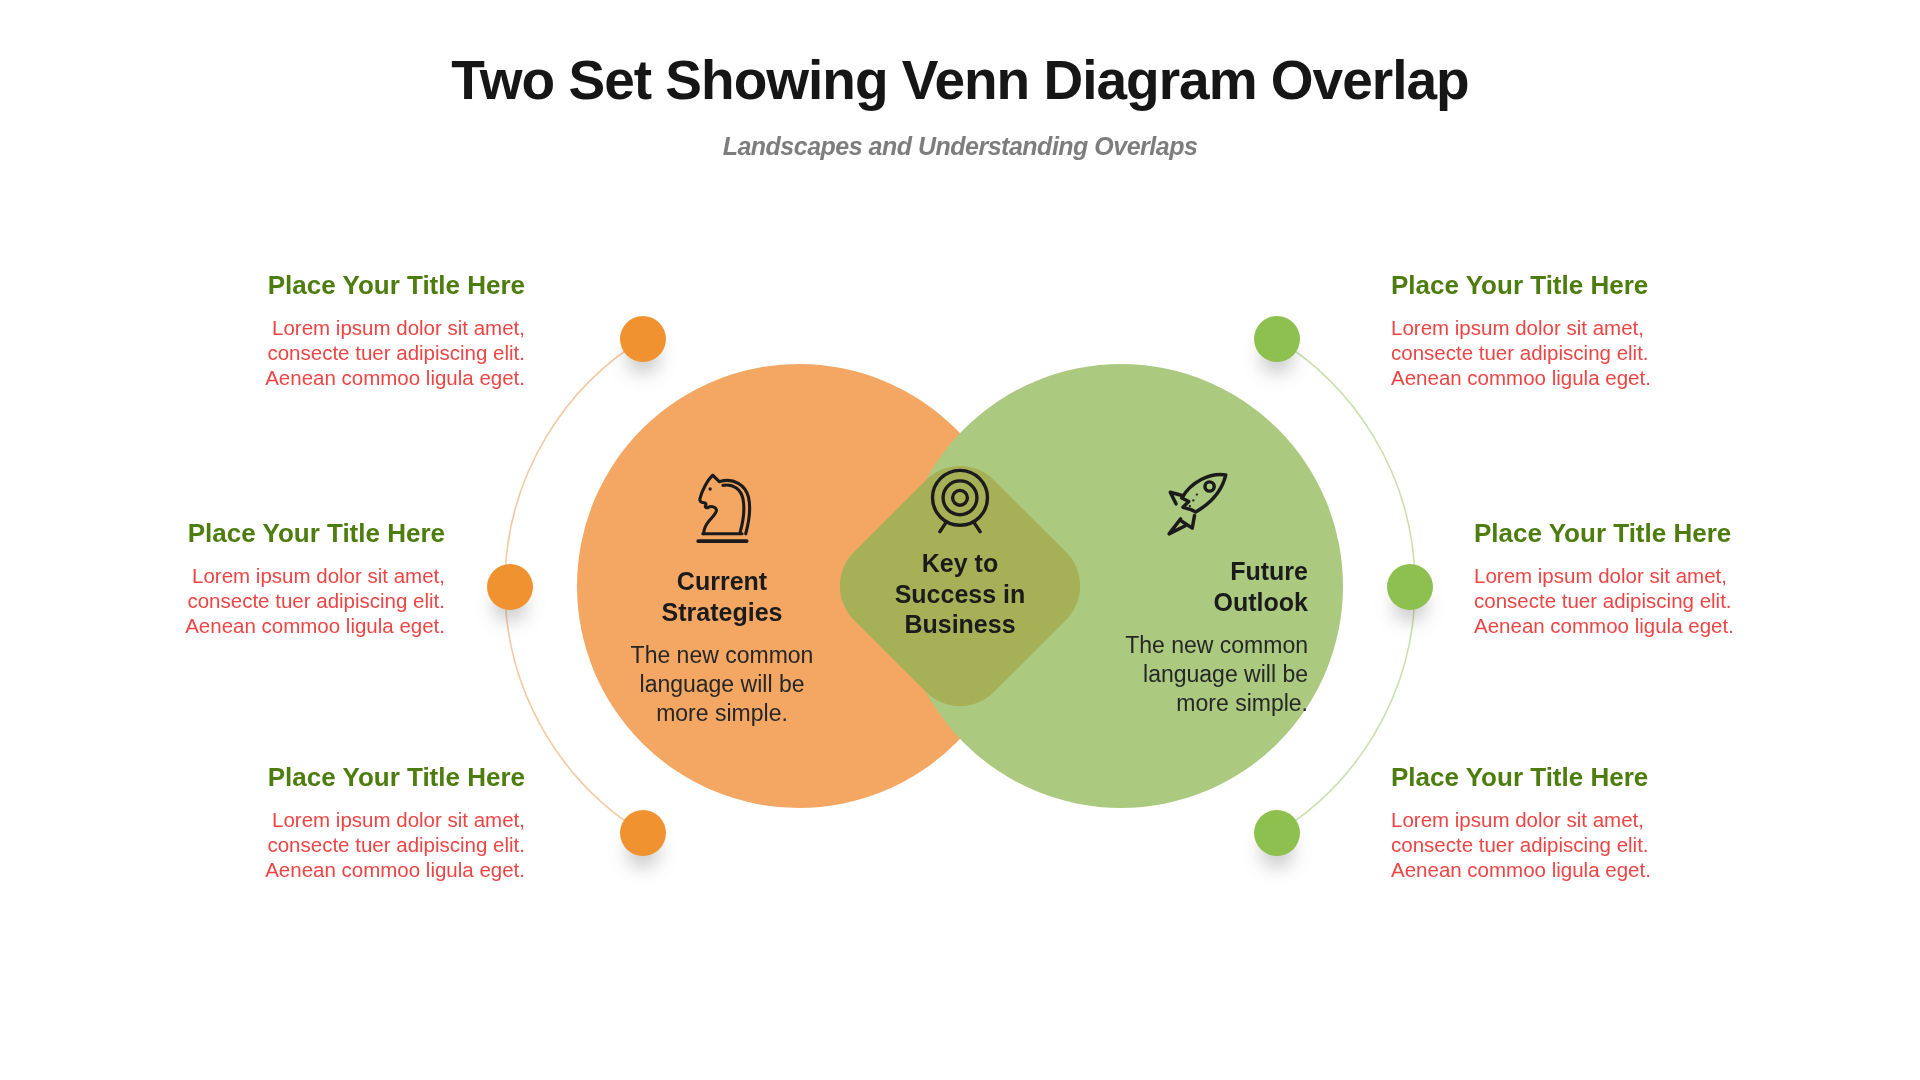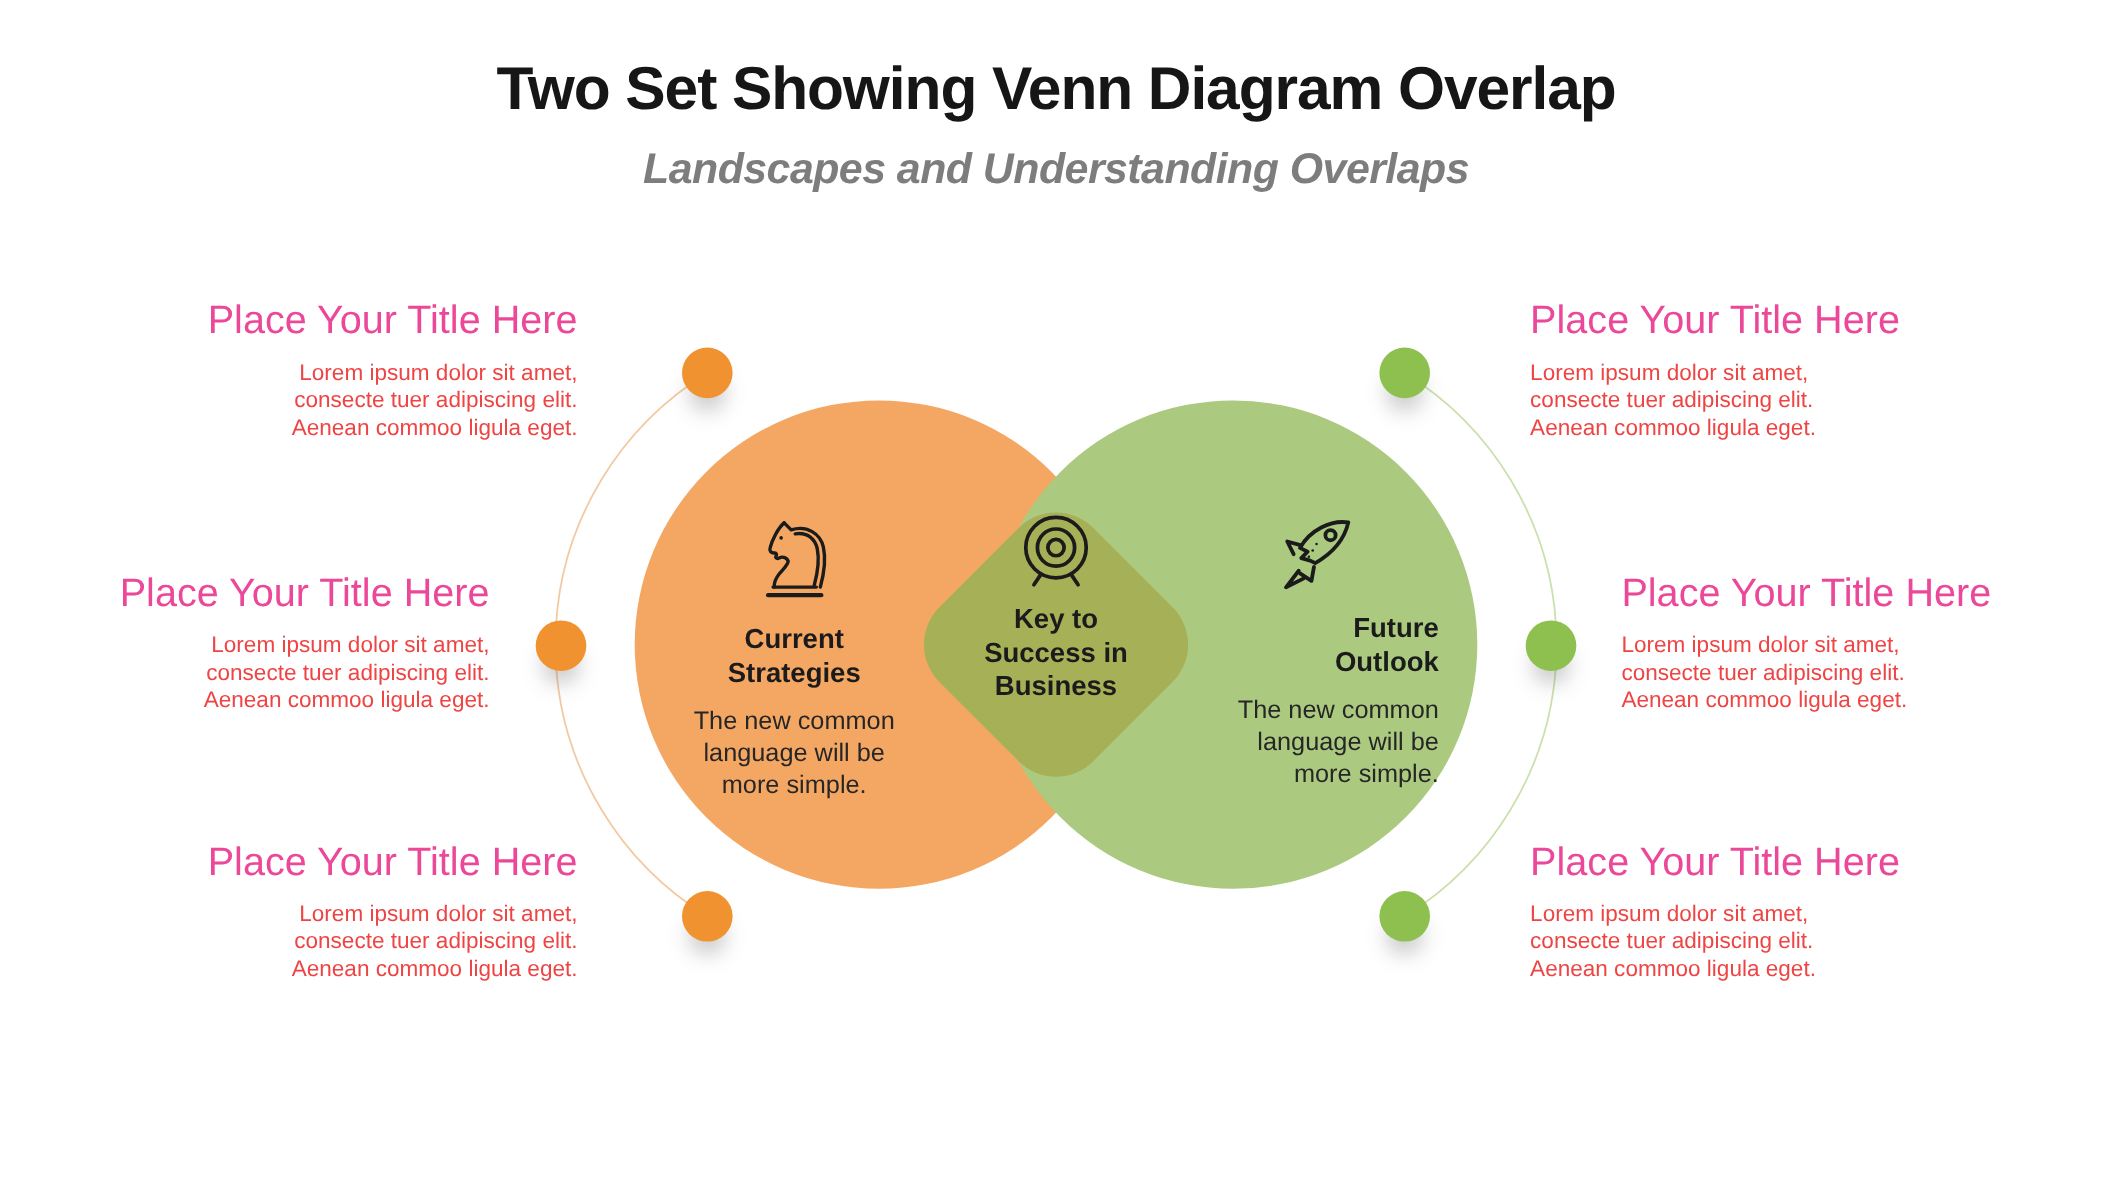--- a/index.html
+++ b/index.html
@@ -8,21 +8,21 @@
     font-family:"Liberation Sans","DejaVu Sans",sans-serif;color:#1b1b1b;
   }
   .abs{position:absolute;}
   
   .title{
     left:0;right:0;top:48px;text-align:center;
     font-size:55px;font-weight:bold;letter-spacing:-1px;color:#161616;
   }
   .subtitle{
     left:0;right:0;top:132px;text-align:center;
-    font-size:39px;font-weight:600;font-style:italic;color:#7d7d7d;letter-spacing:-0.5px;
+    font-size:25px;font-weight:600;font-style:italic;color:#7d7d7d;letter-spacing:-0.5px;
   }
   
   .circle{width:444px;height:444px;border-radius:50%;top:364px;}
   .circle.left{left:577px;background:#F4A763;}
   .circle.right{left:899px;background:#ABCA80;}
   .overlap{
     width:198px;height:198px;left:861px;top:487px;
     background:#A6B157;border-radius:48px;transform:rotate(45deg);
   }
   .orbit-svg{left:0;top:0;}
@@ -38,21 +38,21 @@
   .vcol .vicon{display:block;margin:0 auto;}
   .vcol h2{
     margin:14px 0 0 0;font-size:25px;line-height:1.22;font-weight:bold;
     color:#1b1b1b;white-space:pre-line;
   }
   .vcol p{
     margin:14px 0 0 0;font-size:23px;line-height:1.25;color:#262626;white-space:pre-line;
   }
   
   .callout{width:340px;}
-  .callout h3{margin:0 0 14px 0;font-size:36px;font-weight:normal;color:#ec4899;}
+  .callout h3{margin:0 0 14px 0;font-size:26px;font-weight:bold;color:#4d7c0f;}
   .callout p{margin:0;font-size:20.5px;line-height:1.22;color:#ef4444;white-space:pre-line;}
   .callout.al-r{text-align:right;}
   .callout.al-l{text-align:left;}
   .co-lt{left:185px;top:270px;}
   .co-lm{left:105px;top:518px;}
   .co-lb{left:185px;top:762px;}
   .co-rt{left:1391px;top:270px;}
   .co-rm{left:1474px;top:518px;}
   .co-rb{left:1391px;top:762px;}
   

